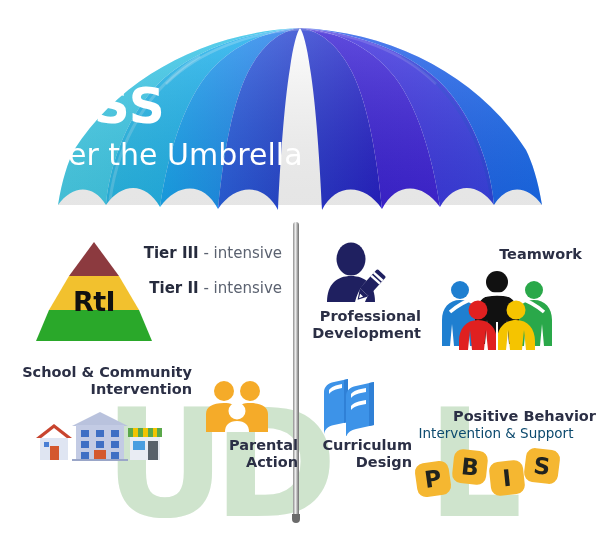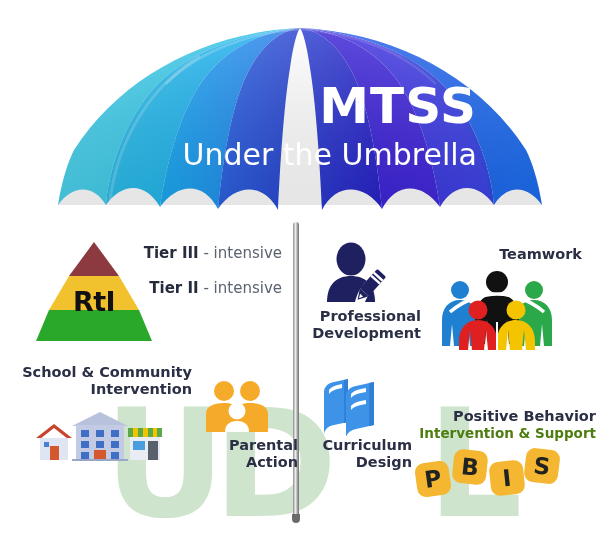--- a/index.html
+++ b/index.html
@@ -40,21 +40,21 @@
     background:linear-gradient(to right,#8d8d8d 0%, #d8d8d8 32%, #f4f4f4 46%, #b9b9b9 62%, #6e6e6e 100%);
     border-radius:3px;
   }
   .pole-tip{
     position:absolute; left:292px; top:514px; width:8px; height:9px;
     background:#6b6b6b; border-radius:0 0 4px 4px; z-index:2;
   }
 
   
   .title-wrap{
-    position:absolute; left:0; top:78px; width:477px; text-align:right; z-index:5;
+    position:absolute; left:8px; top:78px; width:477px; text-align:left; z-index:5;
     pointer-events:none;
   }
   .title-main{
     font-family:"DejaVu Sans", sans-serif;
     font-weight:bold; font-size:50px; line-height:56px; color:#ffffff;
     letter-spacing:1px;
   }
   .title-sub{
     font-family:"DejaVu Sans", sans-serif;
     font-weight:normal; font-size:30px; line-height:38px; color:#ffffff;
@@ -62,21 +62,21 @@
   }
 
   
   .item-label{
     font-family:"DejaVu Sans", sans-serif;
     font-weight:bold; color:#2b2f45; text-align:right;
     font-size:14.5px; line-height:17px;
   }
   .item-sublabel{
     font-family:"DejaVu Sans", sans-serif;
-    font-weight:bold; color:#4d7c0f; text-align:right;
+    font-weight:normal; color:#0c4a6e; text-align:center;
     font-size:13.5px; line-height:17px;
   }
 
   
   .rti-block{position:absolute; left:34px; top:232px; width:248px; height:112px; z-index:4;}
   .rti-pyramid{position:absolute; left:0px; top:8px; width:120px; height:104px;}
   .rti-text{
     position:absolute; left:0; top:54px; width:120px; text-align:center;
     font-family:"DejaVu Sans", sans-serif; font-weight:bold; font-size:27px;
     color:#111111; letter-spacing:-0.5px;

